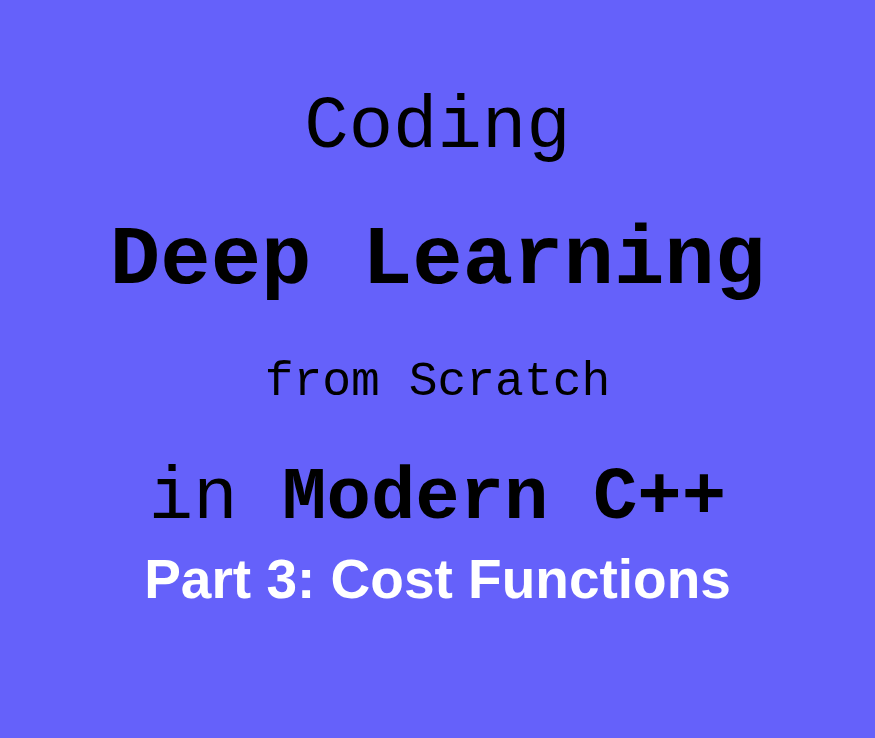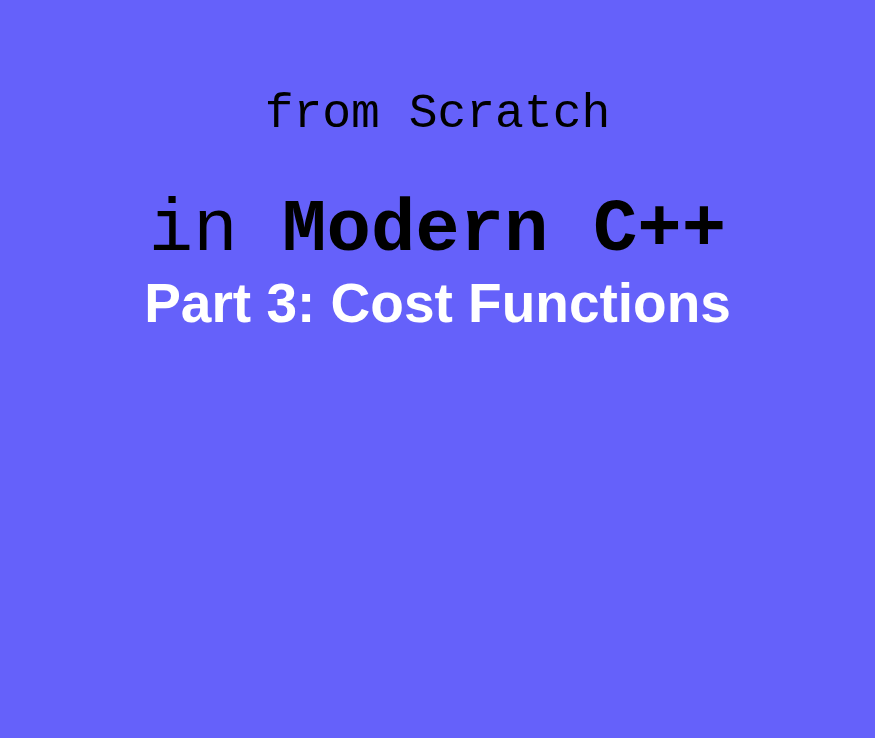--- a/index.html
+++ b/index.html
@@ -36,32 +36,34 @@
       font-size: 84px;
       font-weight: 900;
     }
     .line3 {
       font-size: 48px;
       font-weight: 400;
     }
     .line4 {
       font-size: 74px;
       font-weight: 400;
-      margin-bottom: 4px;
+      margin-bottom: 12px;
     }
     .line4 .bold {
       font-weight: 900;
     }
     .subtitle {
       font-family: "Segoe UI", "Helvetica Neue", Arial, sans-serif;
       color: #ffffff;
       font-size: 55px;
       font-weight: 700;
     }
   </style>
 </head>
 <body>
 
 <div class="title-block">
+  <span class="line line1">Coding</span>
+  <span class="line line2">Deep Learning</span>
   <span class="line line3">from Scratch</span>
   <span class="line line4"><span>in </span><span class="bold">Modern C++</span></span>
 </div>
 <div class="subtitle">Part 3: Cost Functions</div>
 
 </body></html>

